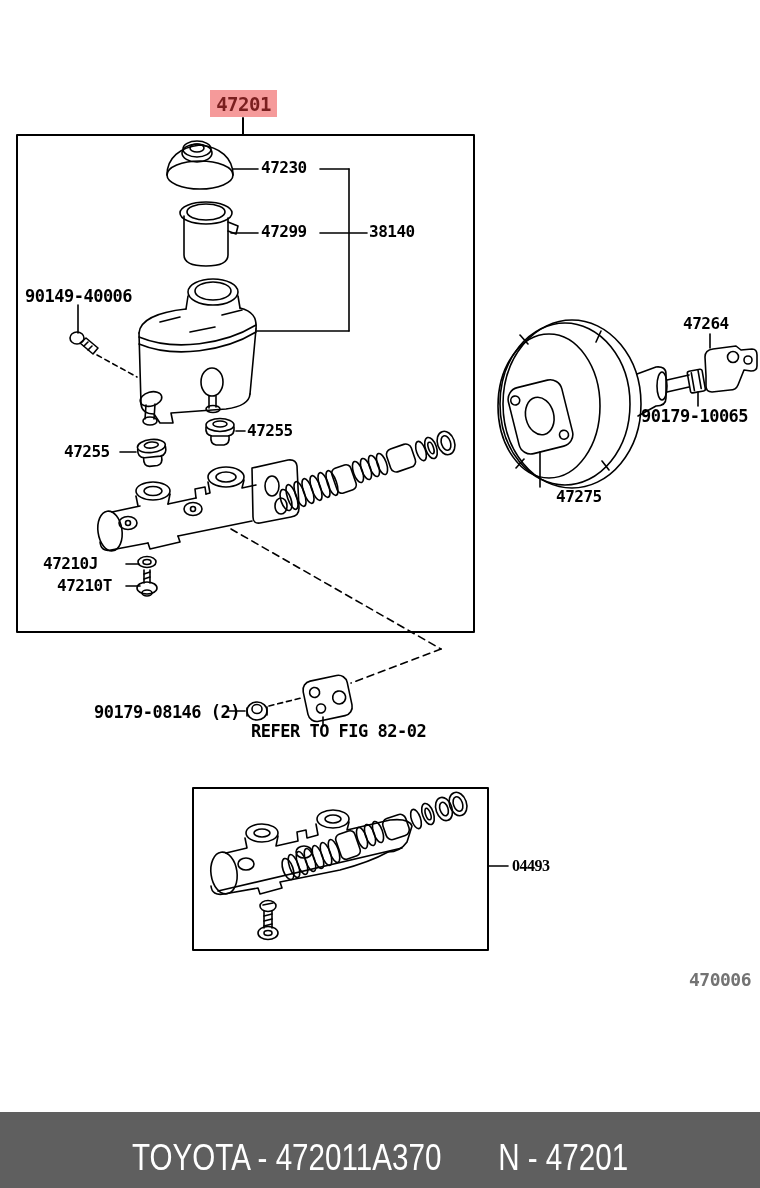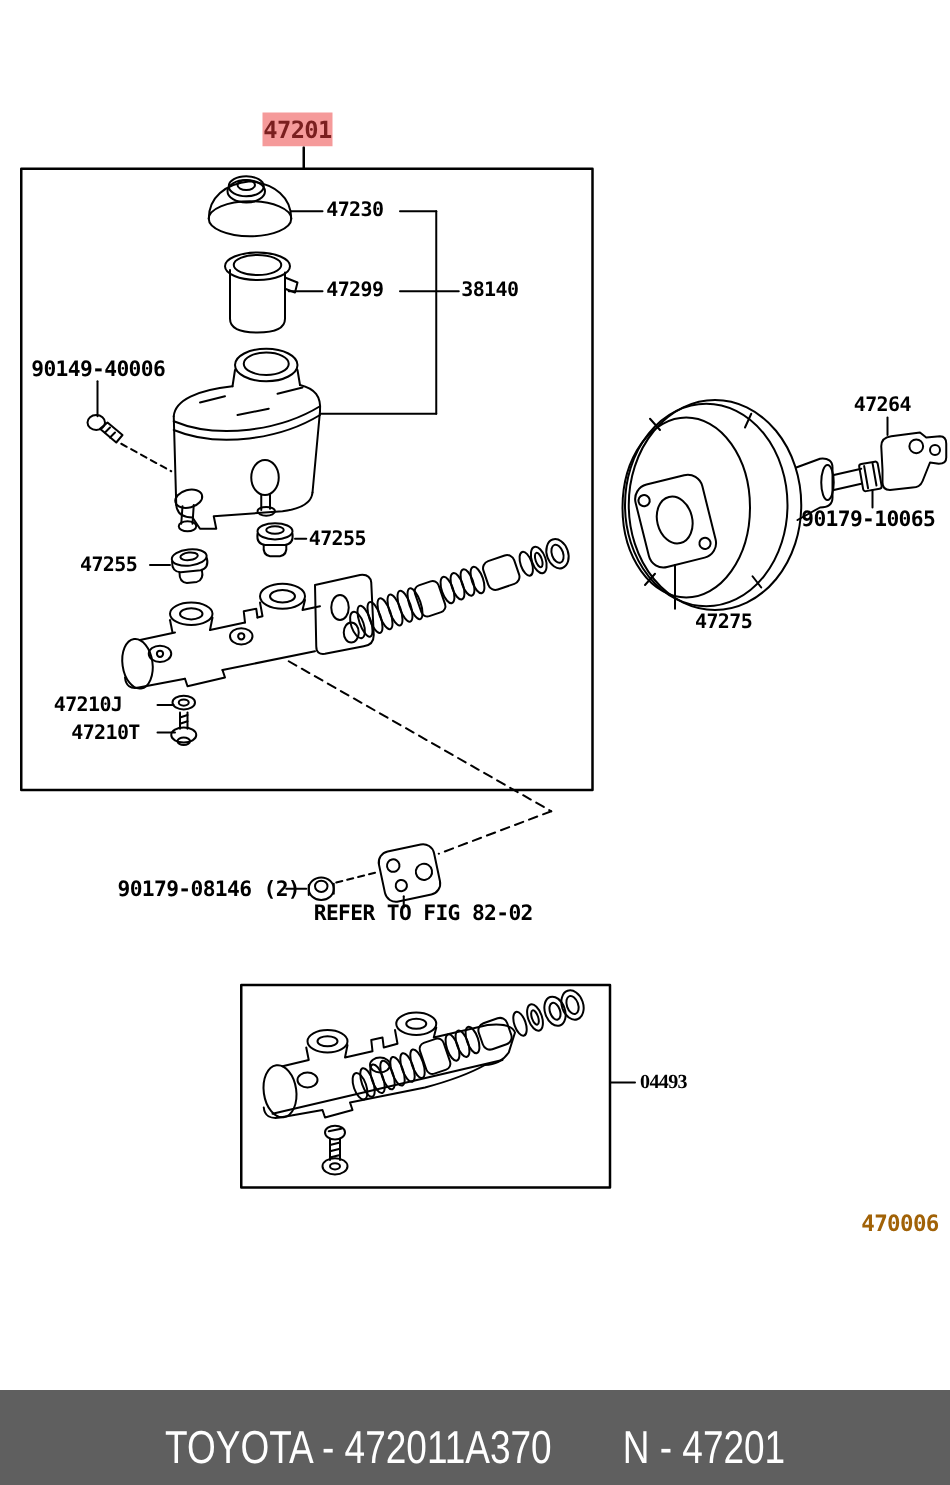--- a/index.html
+++ b/index.html
@@ -1,25 +1,25 @@
 <!DOCTYPE html>
 <html><head>
 <meta charset="utf-8">
 <style>
   html,body{margin:0;padding:0;background:#fff;}
   .page{position:relative;width:760px;height:1188px;background:#fff;overflow:hidden;
         font-family:"DejaVu Sans Mono","Liberation Mono",monospace;}
   .art{position:absolute;left:0;top:0;}
   .lbl{position:absolute;font-weight:bold;color:#000;white-space:nowrap;
        letter-spacing:-0.5px;line-height:1.0;} .s18{font-size:16px;} .s16{font-size:17px;}
-  .hl{position:absolute;left:210px;top:90px;width:56px;height:27px;
+  .hl{position:absolute;left:210px;top:90px;width:67px;height:27px;
       background:#f59a9a;color:#7a1f1f;font-size:19px;font-weight:bold;
       display:flex;align-items:center;justify-content:center;letter-spacing:-0.5px;}
   .figcode{position:absolute;left:689px;top:969px;font-size:18px;font-weight:bold;
-      letter-spacing:-0.5px;color:#a16207;}
+      letter-spacing:-0.5px;color:#737373;}
   .footer{position:absolute;left:0;top:1112px;width:760px;height:92px;background:#5f5f5f;
       display:flex;align-items:center;justify-content:center;}
   .footer-inner{display:flex;gap:71px;transform:scaleX(0.8);transform-origin:center;
       font-family:"Liberation Sans","DejaVu Sans",sans-serif;font-size:37px;color:#fff;}
   svg *{vector-effect:non-scaling-stroke;}
 </style>
 </head>
 <body>
 
 <div class="page">

